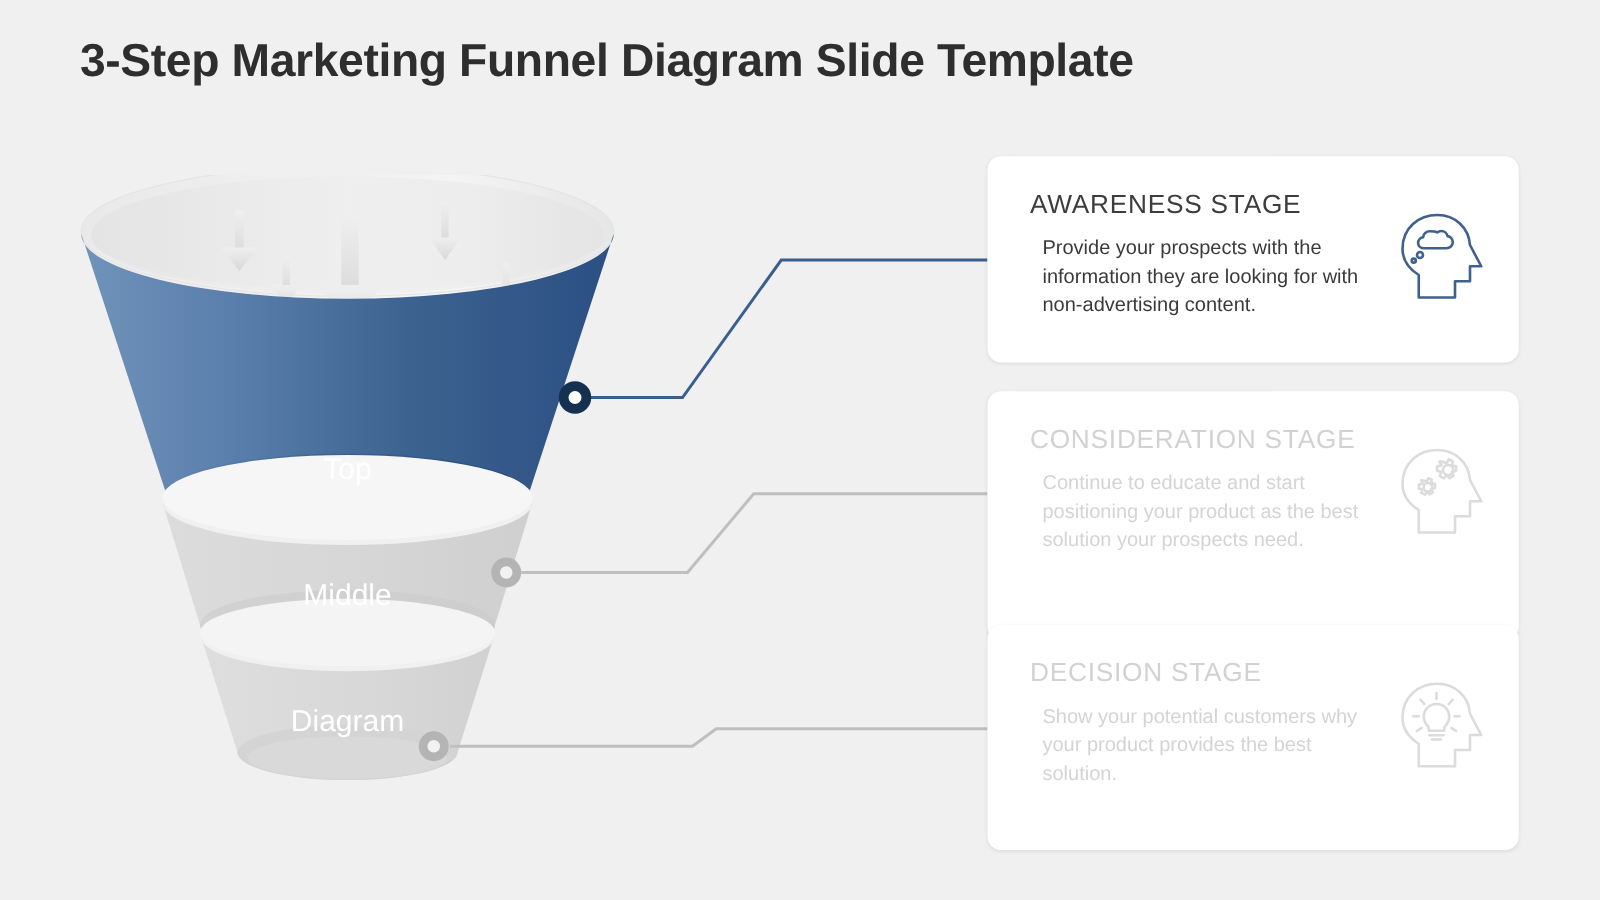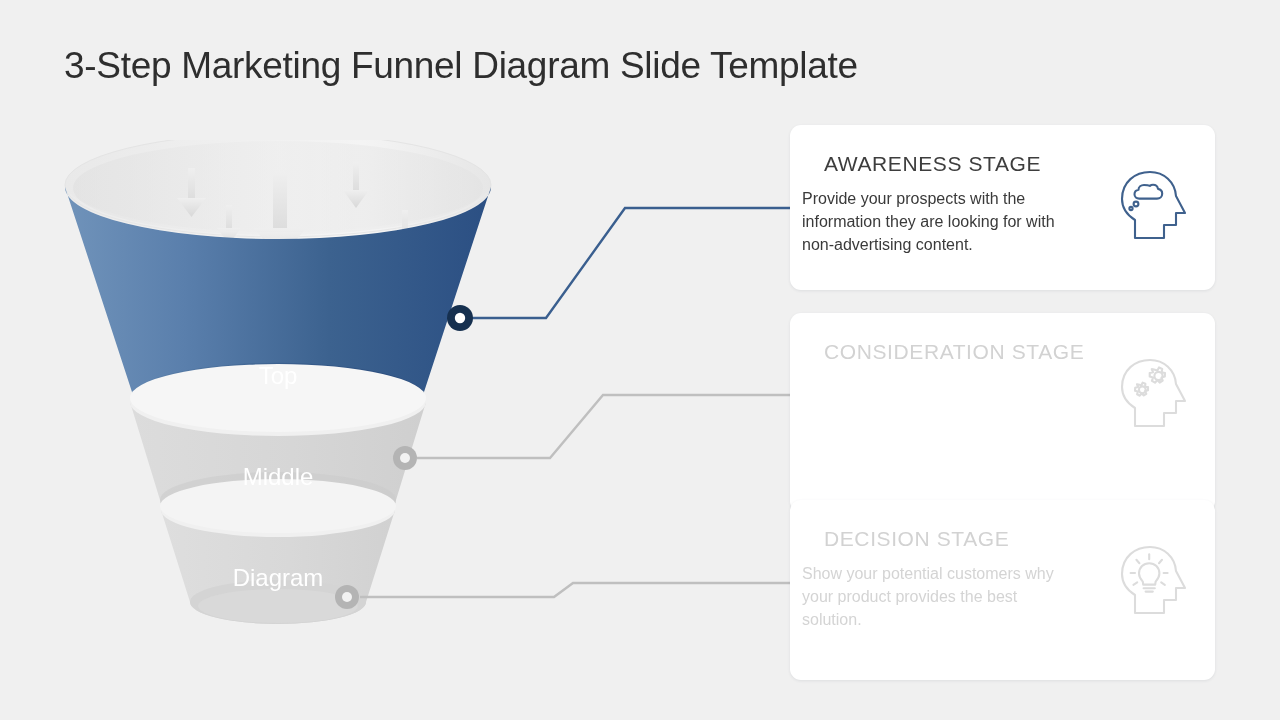--- a/index.html
+++ b/index.html
@@ -6,22 +6,22 @@
   body{
     width:1280px;height:720px;overflow:hidden;
     background:#f0f0f0;
     font-family:"Liberation Sans","DejaVu Sans",sans-serif;
     position:relative;
   }
   #slide{position:absolute;left:0;top:0;width:1280px;height:720px;}
 
   
   #page-title{
-    position:absolute;left:64px;top:45px;
-    font-size:37px;font-weight:400;color:#2e2e2e;
+    position:absolute;left:64px;top:28px;
+    font-size:37px;font-weight:700;color:#2e2e2e;
     letter-spacing:-0.3px;white-space:nowrap;
   }
 
   
   #funnel-svg{position:absolute;left:40px;top:140px;width:480px;height:520px;}
 
   
   .funnel-label{
     position:absolute;text-align:center;width:300px;
     color:#ffffff;font-size:24px;font-weight:400;
@@ -44,21 +44,21 @@
   #card-2{top:313px;height:199px;}
   #card-3{top:500px;height:180px;}
 
   .card-title{
     position:absolute;left:28px;top:27px;
     font-size:21px;font-weight:400;letter-spacing:0.6px;
     white-space:nowrap;
     margin-left:6px;
   }
   .card-body{
-    position:absolute;left:12px;top:62px;width:272px;
+    position:absolute;left:44px;top:62px;width:272px;
     font-size:16px;line-height:23px;font-weight:400;
   }
   .card-icon{position:absolute;left:318px;top:38px;width:84px;height:84px;}
 
   .active .card-title{color:#3d3d3d;}
   .active .card-body{color:#3a3a3a;}
   .inactive .card-title{color:#d2d2d2;}
   .inactive .card-body{color:#d4d4d4;}
 </style>
 </head>
@@ -221,20 +221,21 @@
         <path d="M14,36 C14,19 27,9 42,9 C56,9 67,19 68,33 L77,50 L68,50 L68,62 L56,62 L56,75 L27,75 L27,57 C19,52 14,45 14,36 Z"></path>
         <path d="M36,22 C33,22 30.5,24 30.5,26.8 C28,27.2 26.5,29.2 26.5,31.3 C26.5,33.8 28.6,35.6 31.2,35.6 L49,35.6 C52,35.6 54.2,33.4 54.2,30.7 C54.2,28.3 52.4,26.3 50,25.9 C49.6,23.6 47.5,21.8 45,21.8 C43.8,21.8 42.7,22.2 41.9,22.9 C40.8,22.3 39.4,22 36,22 Z"></path>
         <circle cx="28" cy="41" r="2.4"></circle>
         <circle cx="23" cy="45.5" r="1.6"></circle>
       </g>
     </svg>
   </div>
 
   <div class="card inactive" id="card-2">
     <div class="card-title">CONSIDERATION STAGE</div>
+    <div class="card-body">Continue to educate and start positioning your product as the best solution your prospects need.</div>
     <svg class="card-icon" viewBox="0 0 84 84">
       <g fill="none" stroke="#dcdcdc" stroke-width="2.1" stroke-linejoin="round" stroke-linecap="round">
         <path d="M14,36 C14,19 27,9 42,9 C56,9 67,19 68,33 L77,50 L68,50 L68,62 L56,62 L56,75 L27,75 L27,57 C19,52 14,45 14,36 Z"></path>
 
         <path d="M46,18.5 l3.4,1 1.6,-3.1 3.2,1.6 -0.6,3.4 3.4,0.6 -0.2,3.6 -3.3,0.9 1.2,3.2 -3,1.9 -2.4,-2.5 -2.3,2.6 -3.1,-1.8 1.1,-3.3 -3.3,-1 0,-3.6 3.4,-0.7 -1.4,-3.2 Z"></path>
         <circle cx="50.5" cy="25" r="4.1"></circle>
 
         <path d="M30.5,33.5 l2.9,0.7 1.2,-2.6 2.8,1.2 -0.3,2.9 2.9,0.4 0,3.1 -2.8,0.9 1.1,2.7 -2.5,1.7 -2.1,-2.1 -1.9,2.3 -2.7,-1.4 0.8,-2.8 -2.9,-0.7 0.2,-3.1 2.9,-0.7 -1.1,-2.7 Z"></path>
         <circle cx="34.3" cy="38.8" r="3.4"></circle>
       </g>

